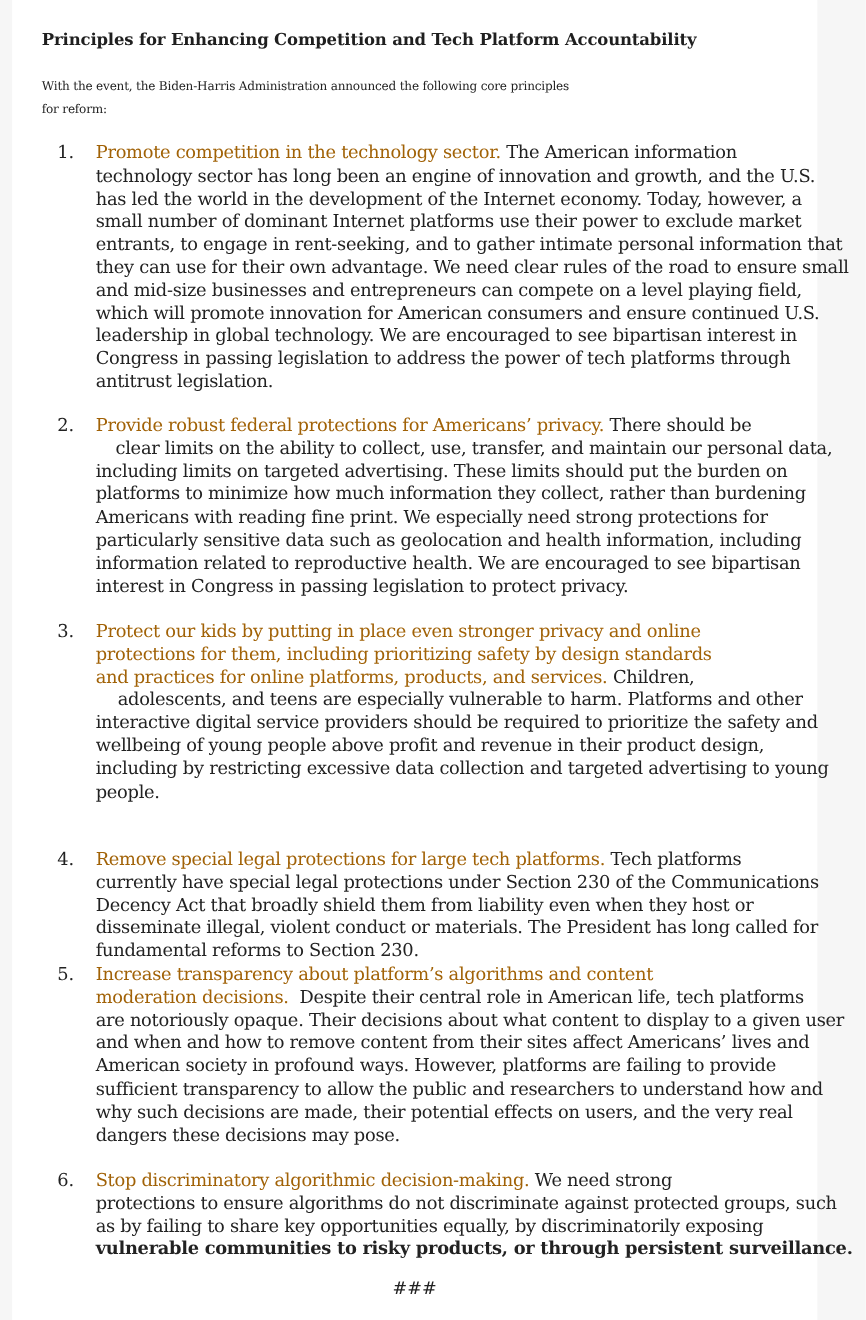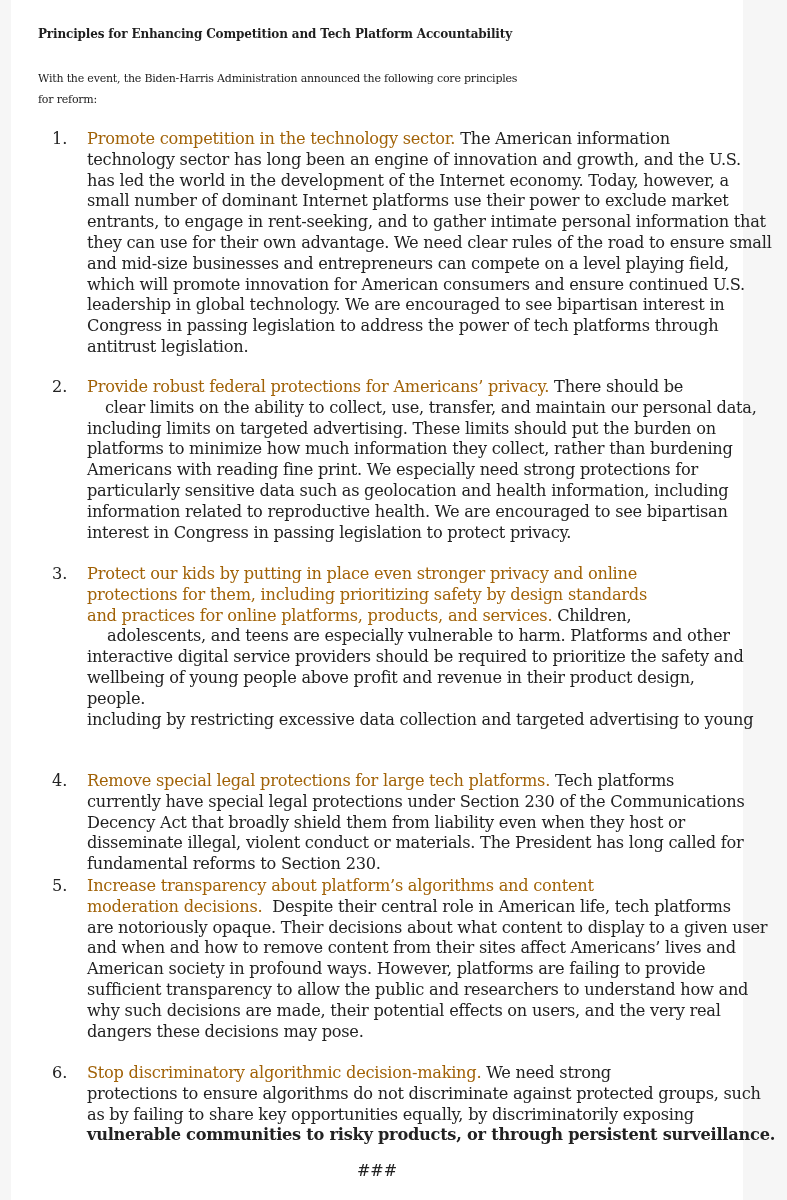--- a/index.html
+++ b/index.html
@@ -8,21 +8,21 @@
     background: #f6f6f6;
     font-family: "DejaVu Serif", "Liberation Serif", serif;
     color: #222222;
   }
   .page {
     position: absolute; left: 11px; top: 0; width: 732px; height: 1200px;
     background: #ffffff;
   }
   .title {
     position: absolute; left: 27px; top: 27px;
-    font-weight: bold; font-size: 12px; letter-spacing: -0.15px;
+    font-weight: bold; font-size: 15px; letter-spacing: -0.15px;
     white-space: nowrap; color: #1f1f1f;
   }
   .intro {
     position: absolute; left: 27px; top: 69px; width: 700px;
     font-size: 11px; line-height: 20.8px; letter-spacing: -0.2px;
   }
   .list { position: absolute; left: 0; top: 0; width: 732px; }
   .item { position: absolute; left: 0; width: 732px; }
   .num {
     position: absolute; left: 41px; top: 0;
@@ -82,22 +82,22 @@
       </div>
       <div class="item" style="top: 564px;">
         <span class="num">3.</span>
         <div class="body">
           <span class="line"><span class="lead">Protect our kids by putting in place even stronger privacy and online</span></span>
           <span class="line"><span class="lead">protections for them, including prioritizing safety by design standards</span></span>
           <span class="line"><span class="lead">and practices for online platforms, products, and services.</span><span style="white-space: pre;"> Children,</span></span>
           <span class="line"><span style="white-space: pre; margin-left: 20px;">adolescents, and teens are especially vulnerable to harm. Platforms and other</span></span>
           <span class="line"><span style="white-space: pre;">interactive digital service providers should be required to prioritize the safety and</span></span>
           <span class="line"><span style="white-space: pre;">wellbeing of young people above profit and revenue in their product design,</span></span>
+          <span class="line"><span style="white-space: pre;">including by restricting excessive data collection and targeted advertising to young</span></span>
           <span class="line"><span style="white-space: pre;">people.</span></span>
-          <span class="line"><span style="white-space: pre;">including by restricting excessive data collection and targeted advertising to young</span></span>
         </div>
       </div>
       <div class="item" style="top: 771px;">
         <span class="num">4.</span>
         <div class="body">
           <span class="line"><span class="lead">Remove special legal protections for large tech platforms.</span><span style="white-space: pre;"> Tech platforms</span></span>
           <span class="line"><span style="white-space: pre;">currently have special legal protections under Section 230 of the Communications</span></span>
           <span class="line"><span style="white-space: pre;">Decency Act that broadly shield them from liability even when they host or</span></span>
           <span class="line"><span style="white-space: pre;">disseminate illegal, violent conduct or materials. The President has long called for</span></span>
           <span class="line"><span style="white-space: pre;">fundamental reforms to Section 230.</span></span>

